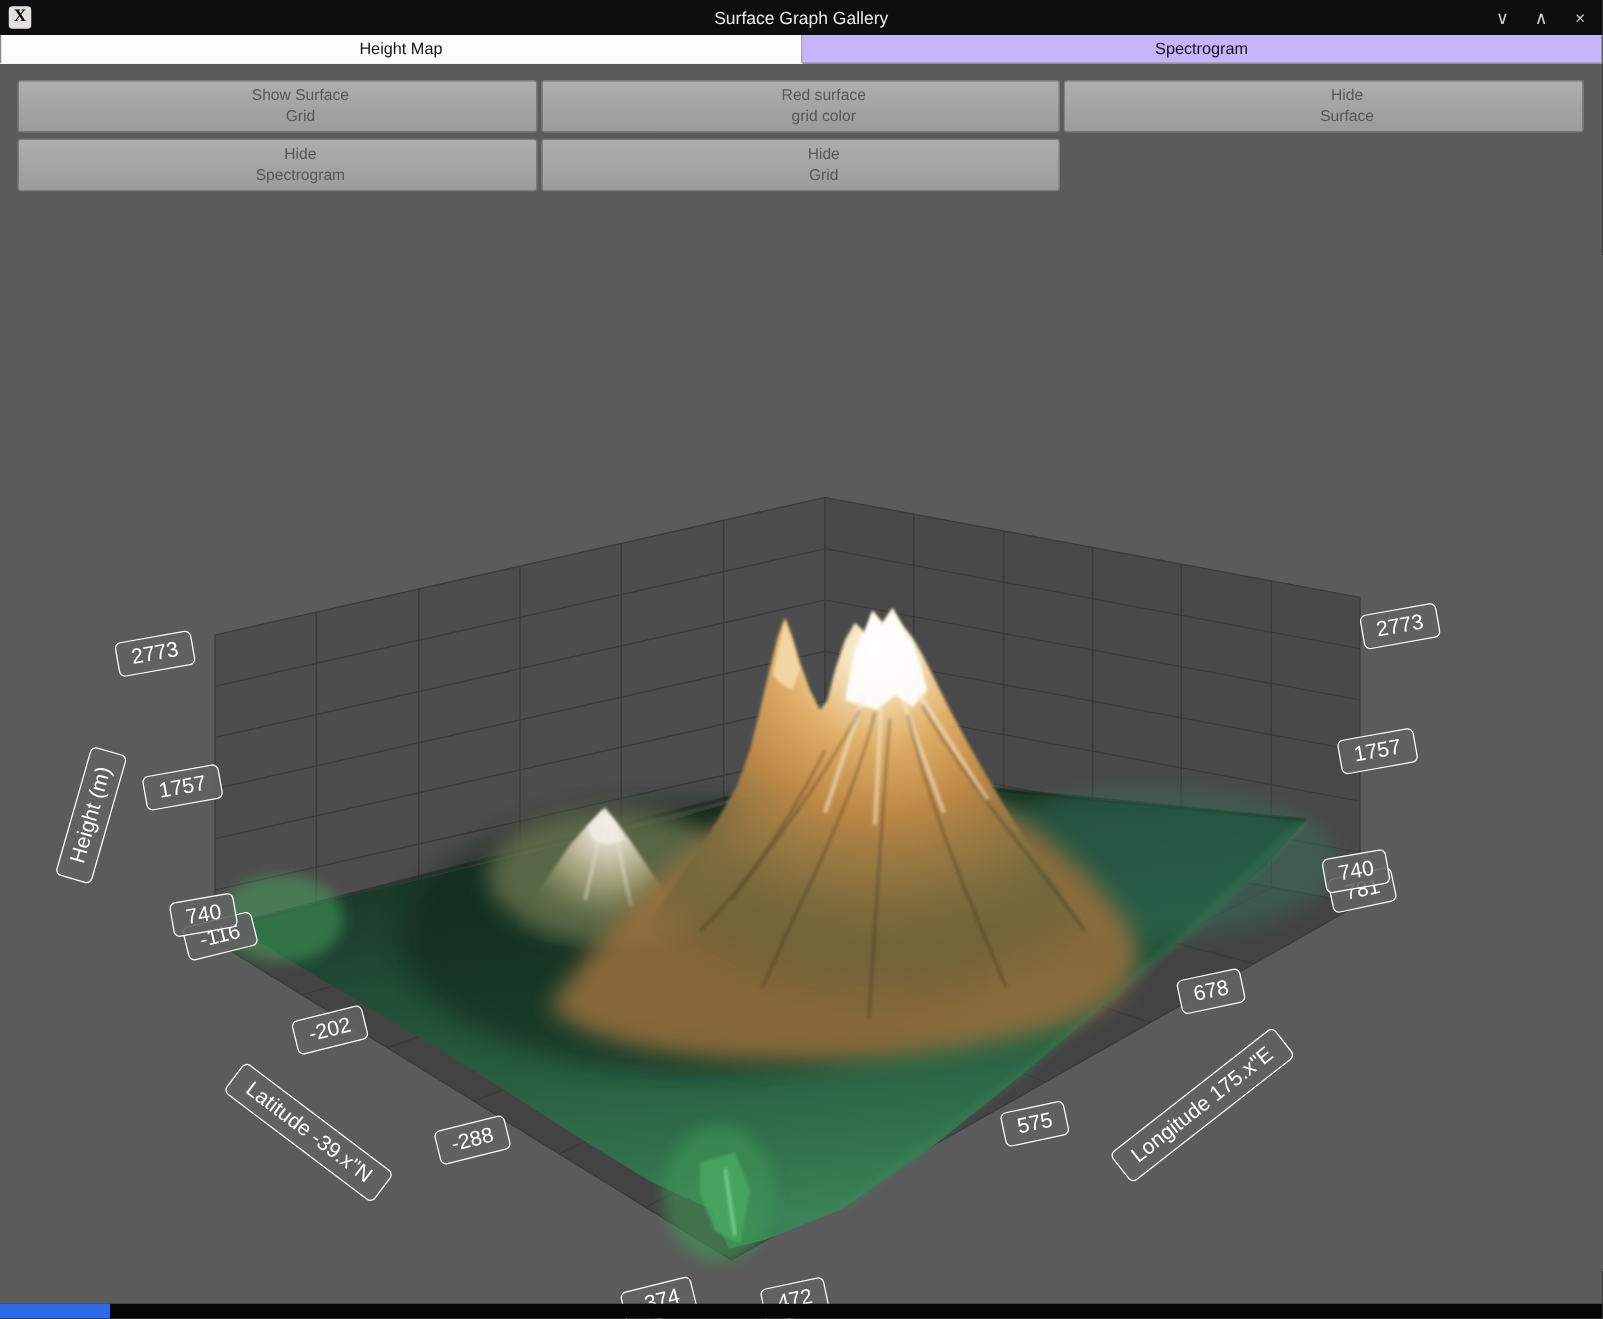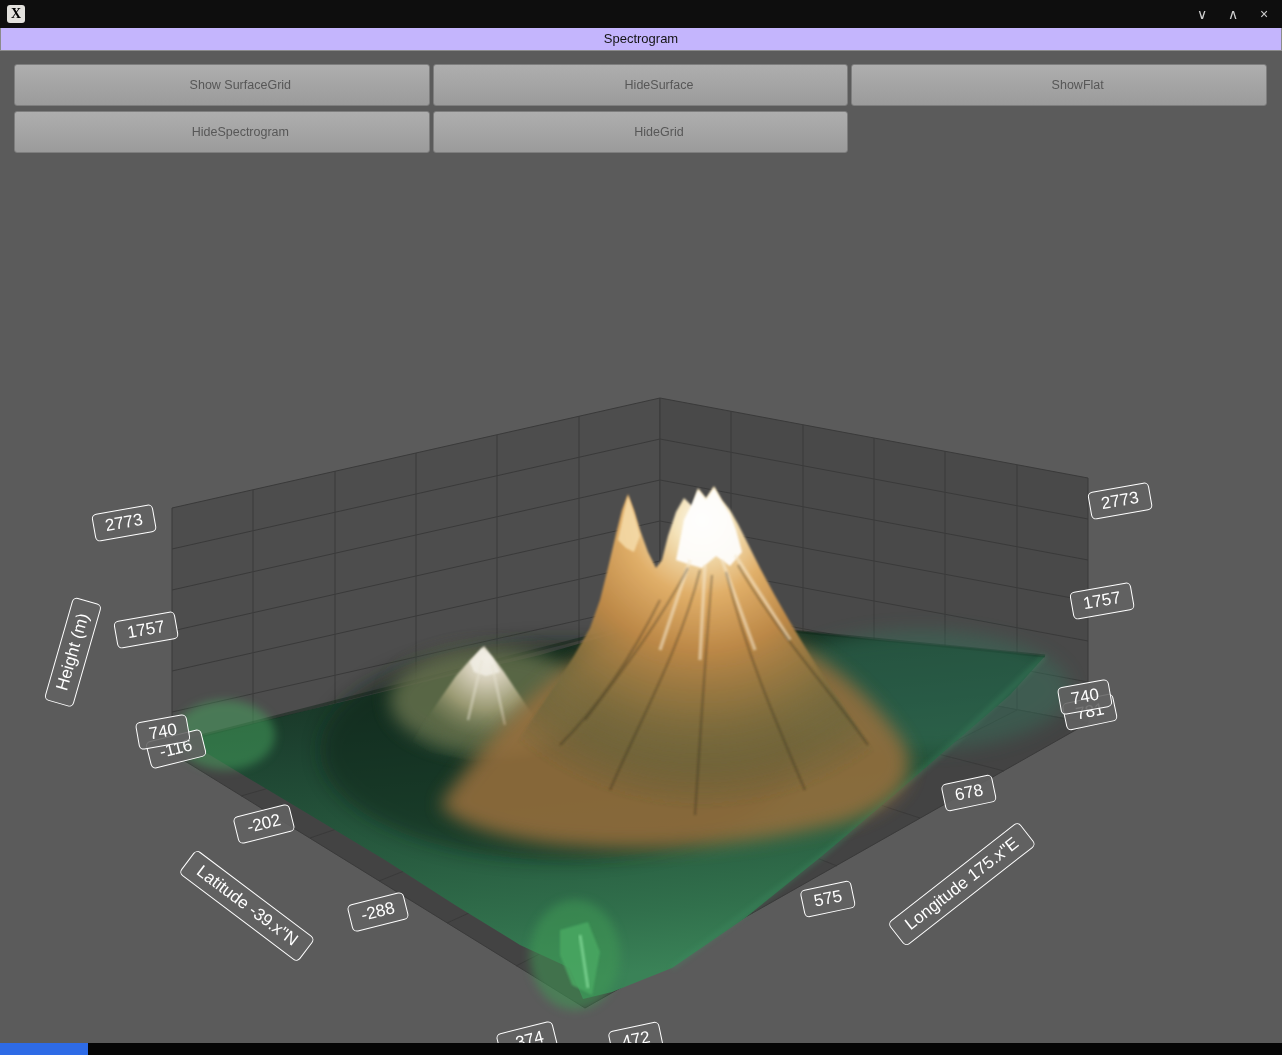--- a/index.html
+++ b/index.html
@@ -18,21 +18,21 @@
   .tabbar { position:absolute; top:28px; left:0; width:100%; height:23px; display:flex; background:#9c9c9c; z-index:20; }
   .tab { flex:1; text-align:center; font-size:13px; line-height:21px; color:#141414; background:#c4b5fd;
          border:1px solid #8b8b8b; border-top:none; }
   .tab + .tab { border-left:none; }
   .tab.active { background:#fdfdfd; border-bottom-color:#fdfdfd; }
 
   
   .toolbar { position:absolute; top:64px; left:14px; right:15px; display:grid;
              grid-template-columns:1fr 1fr 1fr; column-gap:3px; row-gap:5px; z-index:20; }
   .tb-btn { height:42px; background:linear-gradient(#aeaeae,#9b9b9b); border:1px solid #7e7e7e; border-radius:3px;
-            color:#575757; font-size:12.5px; font-family:inherit; display:flex; flex-direction:row;
+            color:#575757; font-size:12.5px; font-family:inherit; display:flex; flex-direction:column;
             align-items:center; justify-content:center; line-height:1.35; cursor:default;padding-left:37px; }
 
   
   .plot { position:absolute; left:0; top:155px; width:1282px; height:900px; }
   .labels { position:absolute; inset:0; z-index:5; pointer-events:none; }
   .tick, .axis-title { position:absolute; transform:translate(-50%,-50%) rotate(var(--r,0deg));
             border:1px solid #fff; border-radius:5px; background:rgba(98,98,98,0.88); color:#fff;
             font-size:17px; padding:3px 11px; white-space:nowrap; }
   .axis-title { padding:4px 13px; }
 
@@ -40,43 +40,45 @@
   .bottom-strip { position:absolute; left:0; bottom:0; width:100%; height:12px; background:#060606; z-index:9; }
   .bottom-accent { position:absolute; left:0; bottom:0; width:88px; height:12px; background:#2e6be6; z-index:10; }
 </style>
 </head>
 <body>
 
 <div id="app">
 
   <div class="titlebar">
     <div class="app-icon">X</div>
+    <div class="title">Surface Graph Gallery</div>
     <div class="win-controls">
       <span>∨</span>
       <span>∧</span>
       <span>×</span>
     </div>
   </div>
 
   <div class="tabbar">
+    <div class="tab active">Height Map</div>
     <div class="tab">Spectrogram</div>
   </div>
 
   <div class="toolbar">
     <button class="tb-btn">
       <span>Show Surface</span>
       <span>Grid</span>
     </button>
     <button class="tb-btn">
+      <span>Red surface</span>
+      <span>grid color</span>
+    </button>
+    <button class="tb-btn">
       <span>Hide</span>
       <span>Surface</span>
-    </button>
-    <button class="tb-btn">
-      <span>Show</span>
-      <span>Flat</span>
     </button>
     <button class="tb-btn">
       <span>Hide</span>
       <span>Spectrogram</span>
     </button>
     <button class="tb-btn">
       <span>Hide</span>
       <span>Grid</span>
     </button>
   </div>

